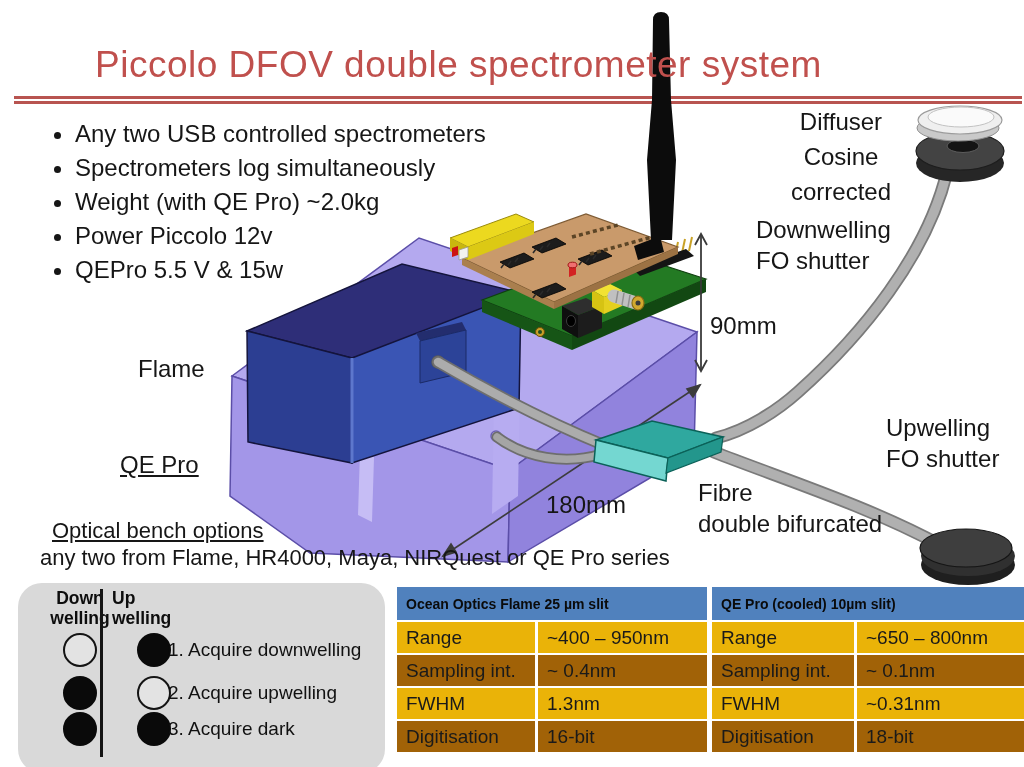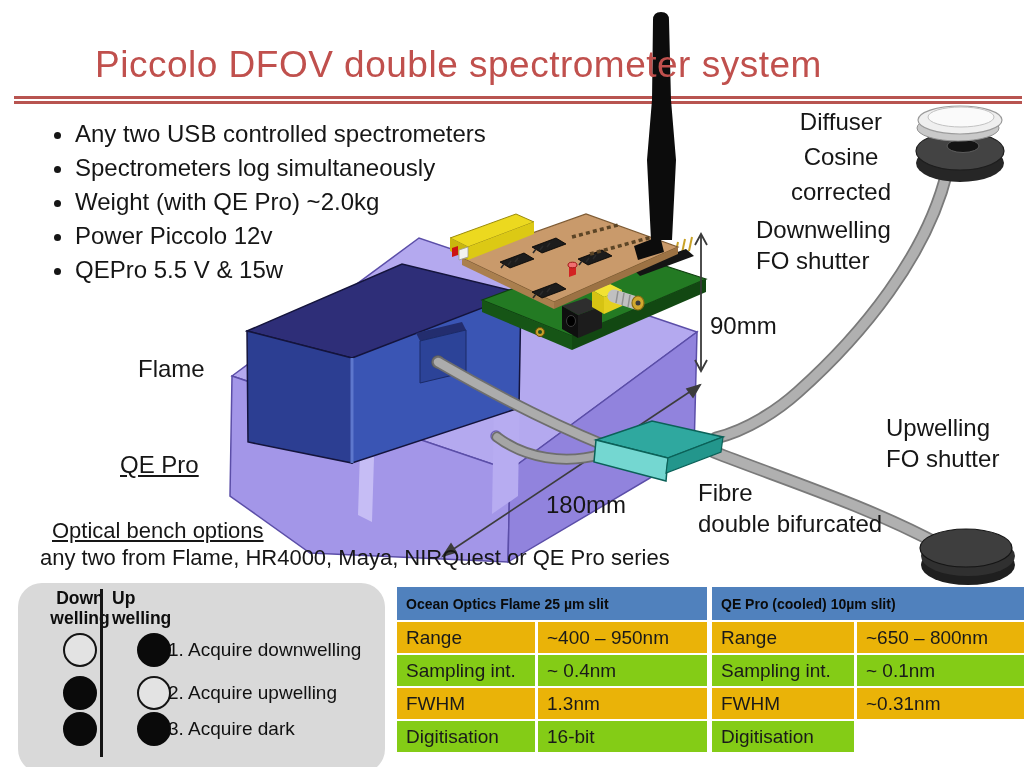--- a/index.html
+++ b/index.html
@@ -48,21 +48,21 @@
   #table1{left:397px;top:587px;width:310px;}
   #table2{left:712px;top:587px;width:312px;}
   .spec-header{height:33px;background:#5081bd;font-size:14px;font-weight:bold;color:#0a0a0a;
     display:flex;align-items:center;padding-left:9px;box-sizing:border-box;}
   .spec-row{display:flex;height:31px;margin-top:2px;}
   .spec-cell{font-size:19px;color:#1a1a1a;display:flex;align-items:center;padding-left:9px;box-sizing:border-box;}
   .cell-label{width:138px;margin-right:3px;}
   #table2 .cell-label{width:142px;}
   .cell-value{flex:1;}
   .row-dark .spec-cell{background:#eab308;}
-  .row-light .spec-cell{background:#84cc16;}
+  .row-light .spec-cell{background:#a16207;}
 
   #device-svg{left:0;top:0;z-index:2;}
 </style>
 </head>
 <body>
 
 <div class="abs" id="title">Piccolo DFOV double spectrometer system</div>
 <div class="abs rule" id="rule1"></div>
 <div class="abs rule" id="rule2"></div>
 
@@ -299,14 +299,15 @@
   <div class="spec-row row-light">
     <div class="spec-cell cell-label">Sampling int.</div>
     <div class="spec-cell cell-value">~ 0.1nm</div>
   </div>
   <div class="spec-row row-dark">
     <div class="spec-cell cell-label">FWHM</div>
     <div class="spec-cell cell-value">~0.31nm</div>
   </div>
   <div class="spec-row row-light">
     <div class="spec-cell cell-label">Digitisation</div>
+    <div class="spec-cell cell-value">18-bit</div>
   </div>
 </div>
 
 </body></html>

